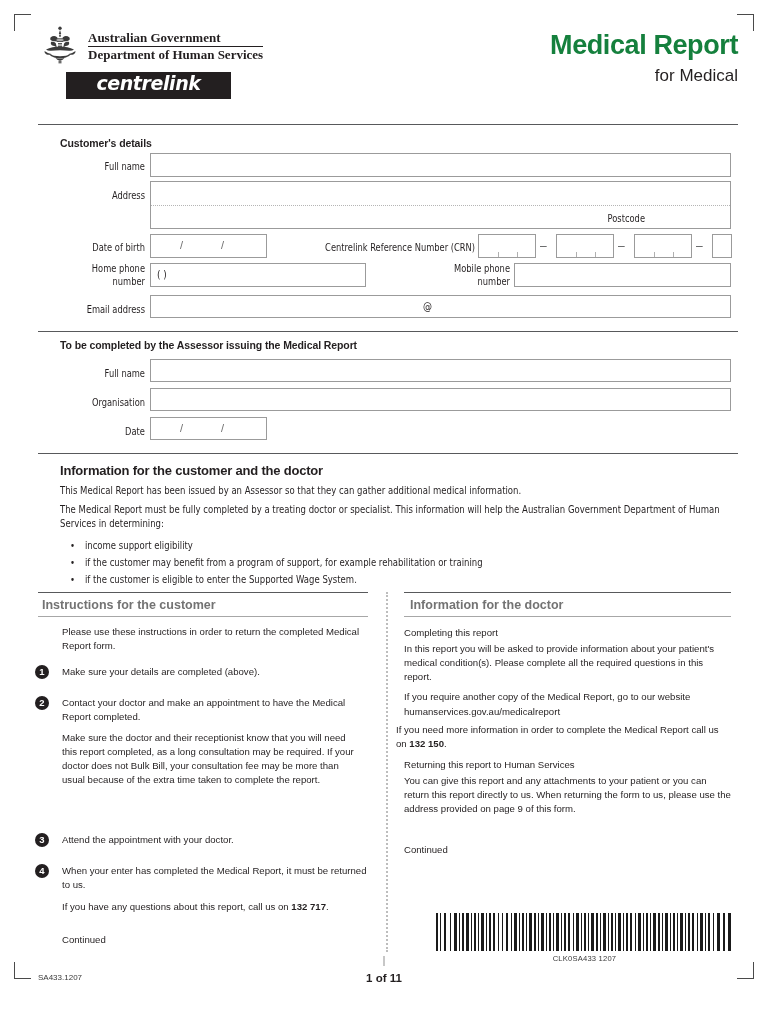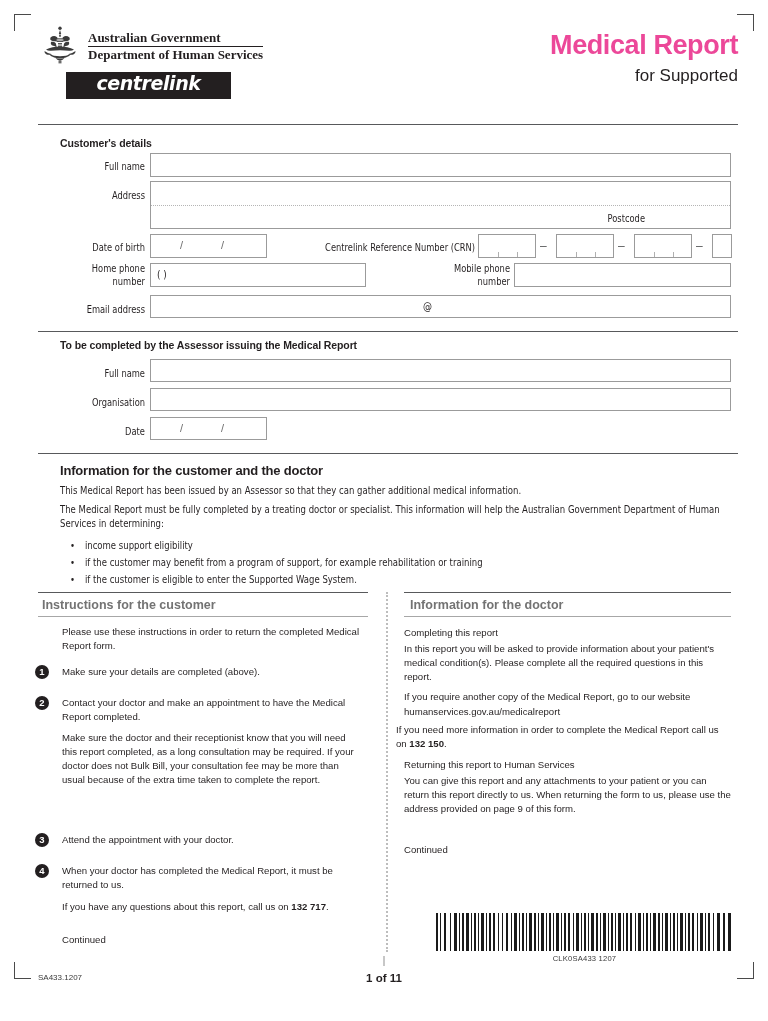--- a/index.html
+++ b/index.html
@@ -89,21 +89,21 @@
   .title-block {
     position: absolute;
     right: 0; top: 4px;
     text-align: right;
   }
   .title-main {
     font-family: "Liberation Sans", sans-serif;
     font-weight: bold;
     font-size: 27px;
     line-height: 1;
-    color: #ec4899;
+    color: #15803d;
     letter-spacing: -0.4px;
   }
   .title-sub {
     font-family: "Liberation Sans", sans-serif;
     font-size: 17px;
     line-height: 1;
     margin-top: 8px;
     color: #231f20;
   }
 
@@ -336,21 +336,21 @@
           <span class="l2">Department of Human Services</span>
         </div>
       </div>
       <div class="centrelink-box">
         <span class="centrelink-word">centrelink</span>
       </div>
     </div>
 
     <div class="title-block">
       <div class="title-main">Medical Report</div>
-      <div class="title-sub">for Supported</div>
+      <div class="title-sub">for Medical</div>
     </div>
   </div>
 
   <div class="rule" style="top:124px;"></div>
 
   <div class="sect-title" style="left:60px; top:137px;">Customer's details</div>
 
   <div class="flabel" style="left:60px; top:160px; width:85px;">Full name</div>
   <div class="fbox" style="left:150px; top:153px; width:581px; height:24px;">
     <span class="inbox-text" style="left:6px; top:5px;"></span>
@@ -454,21 +454,21 @@
   <div class="ctext b" style="left:62px; top:665px; width:305px;">Make sure your details are completed (above).</div>
 
   <div class="numcircle" style="left:35px; top:696px;">2</div>
   <div class="ctext b" style="left:62px; top:696px; width:305px;">Contact your doctor and make an appointment to have the Medical Report completed.</div>
   <div class="ctext" style="left:62px; top:731px; width:300px;">Make sure the doctor and their receptionist know that you will need this report completed, as a long consultation may be required. If your doctor does not Bulk Bill, your consultation fee may be more than usual because of the extra time taken to complete the report.</div>
 
   <div class="numcircle" style="left:35px; top:833px;">3</div>
   <div class="ctext b" style="left:62px; top:833px; width:305px;">Attend the appointment with your doctor.</div>
 
   <div class="numcircle" style="left:35px; top:864px;">4</div>
-  <div class="ctext b" style="left:62px; top:864px; width:305px;">When your doctor has completed the Medical Report, it must be returned to us.</div>
+  <div class="ctext b" style="left:62px; top:864px; width:305px;">When your enter has completed the Medical Report, it must be returned to us.</div>
   <div class="ctext" style="left:62px; top:900px; width:305px;">
     <span>If you have any questions about this report, call us on </span><b>132 717</b><span>.</span>
   </div>
 
   <div class="ctext i" style="left:62px; top:933px;">Continued</div>
 
   <div class="col-toprule" style="left:404px; width:327px; top:592px;"></div>
   <div class="col-head" style="left:410px; top:598px;">Information for the doctor</div>
   <div class="col-headrule" style="left:404px; width:327px; top:616px;"></div>
 

